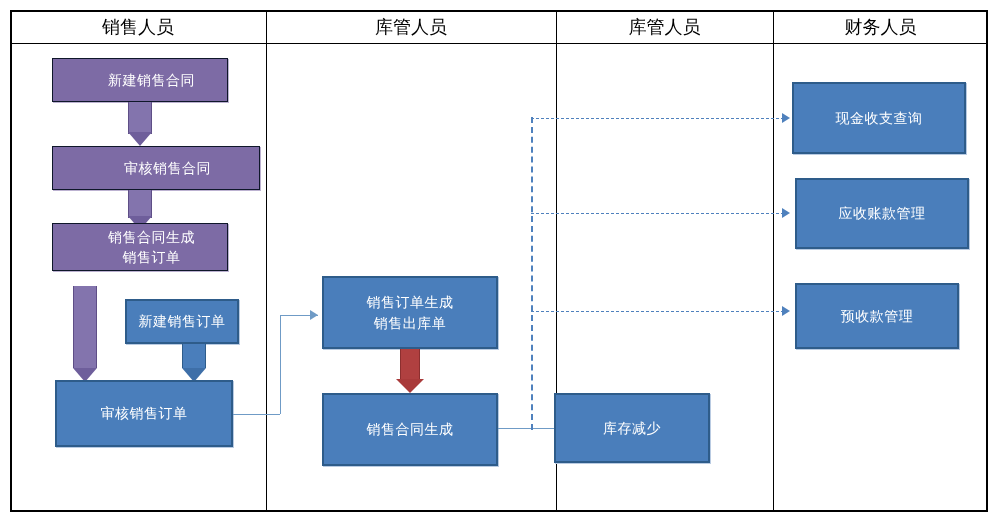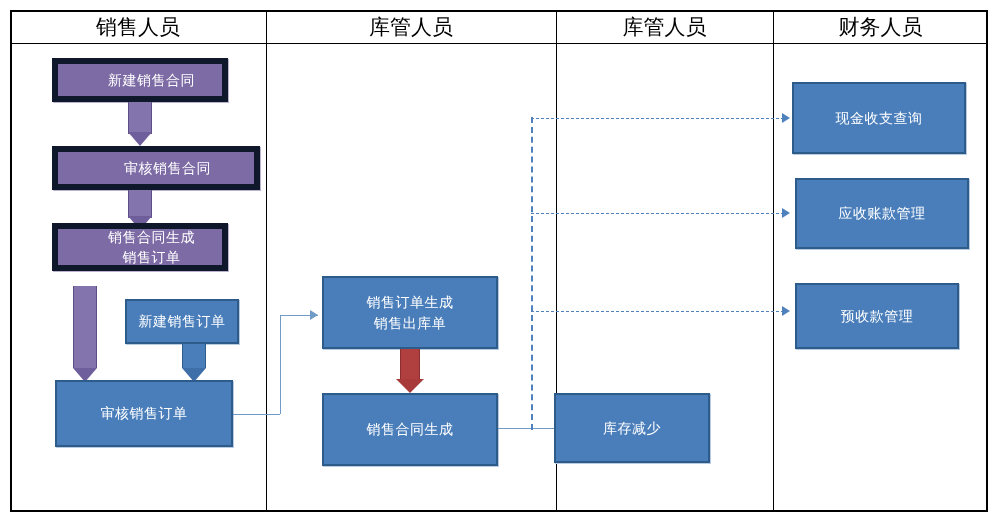--- a/index.html
+++ b/index.html
@@ -34,42 +34,42 @@
     top:10px;
     width:0; height:502px;
     border-left:1px solid #000000;
   }
   .lane-head{
     position:absolute;
     top:12px;
     height:30px;
     line-height:30px;
     text-align:center;
-    font-size:21px;
+    font-size:18px;
     color:#000000;
     white-space:nowrap;
   }
 
   
   .node{
     position:absolute;
     box-sizing:border-box;
     display:flex;
     align-items:center;
     justify-content:center;
     text-align:center;
     color:#ffffff;
     font-size:14px;
     line-height:1.45;
     letter-spacing:.5px;
     white-space:pre-line;
   }
   .node.purple{
     background:#7D6BA5;
-    border:6px solid #0f172a;
+    border:1px solid #0f172a;
     box-shadow:1px 1px 0 #bcb2d1;
     padding-left:23px;
   }
   .node.blue{
     background:#4A7EBB;
     border:2px solid #2E5C8A;
     box-shadow:1px 1px 0 #b9cbe2;
   }
 
   

